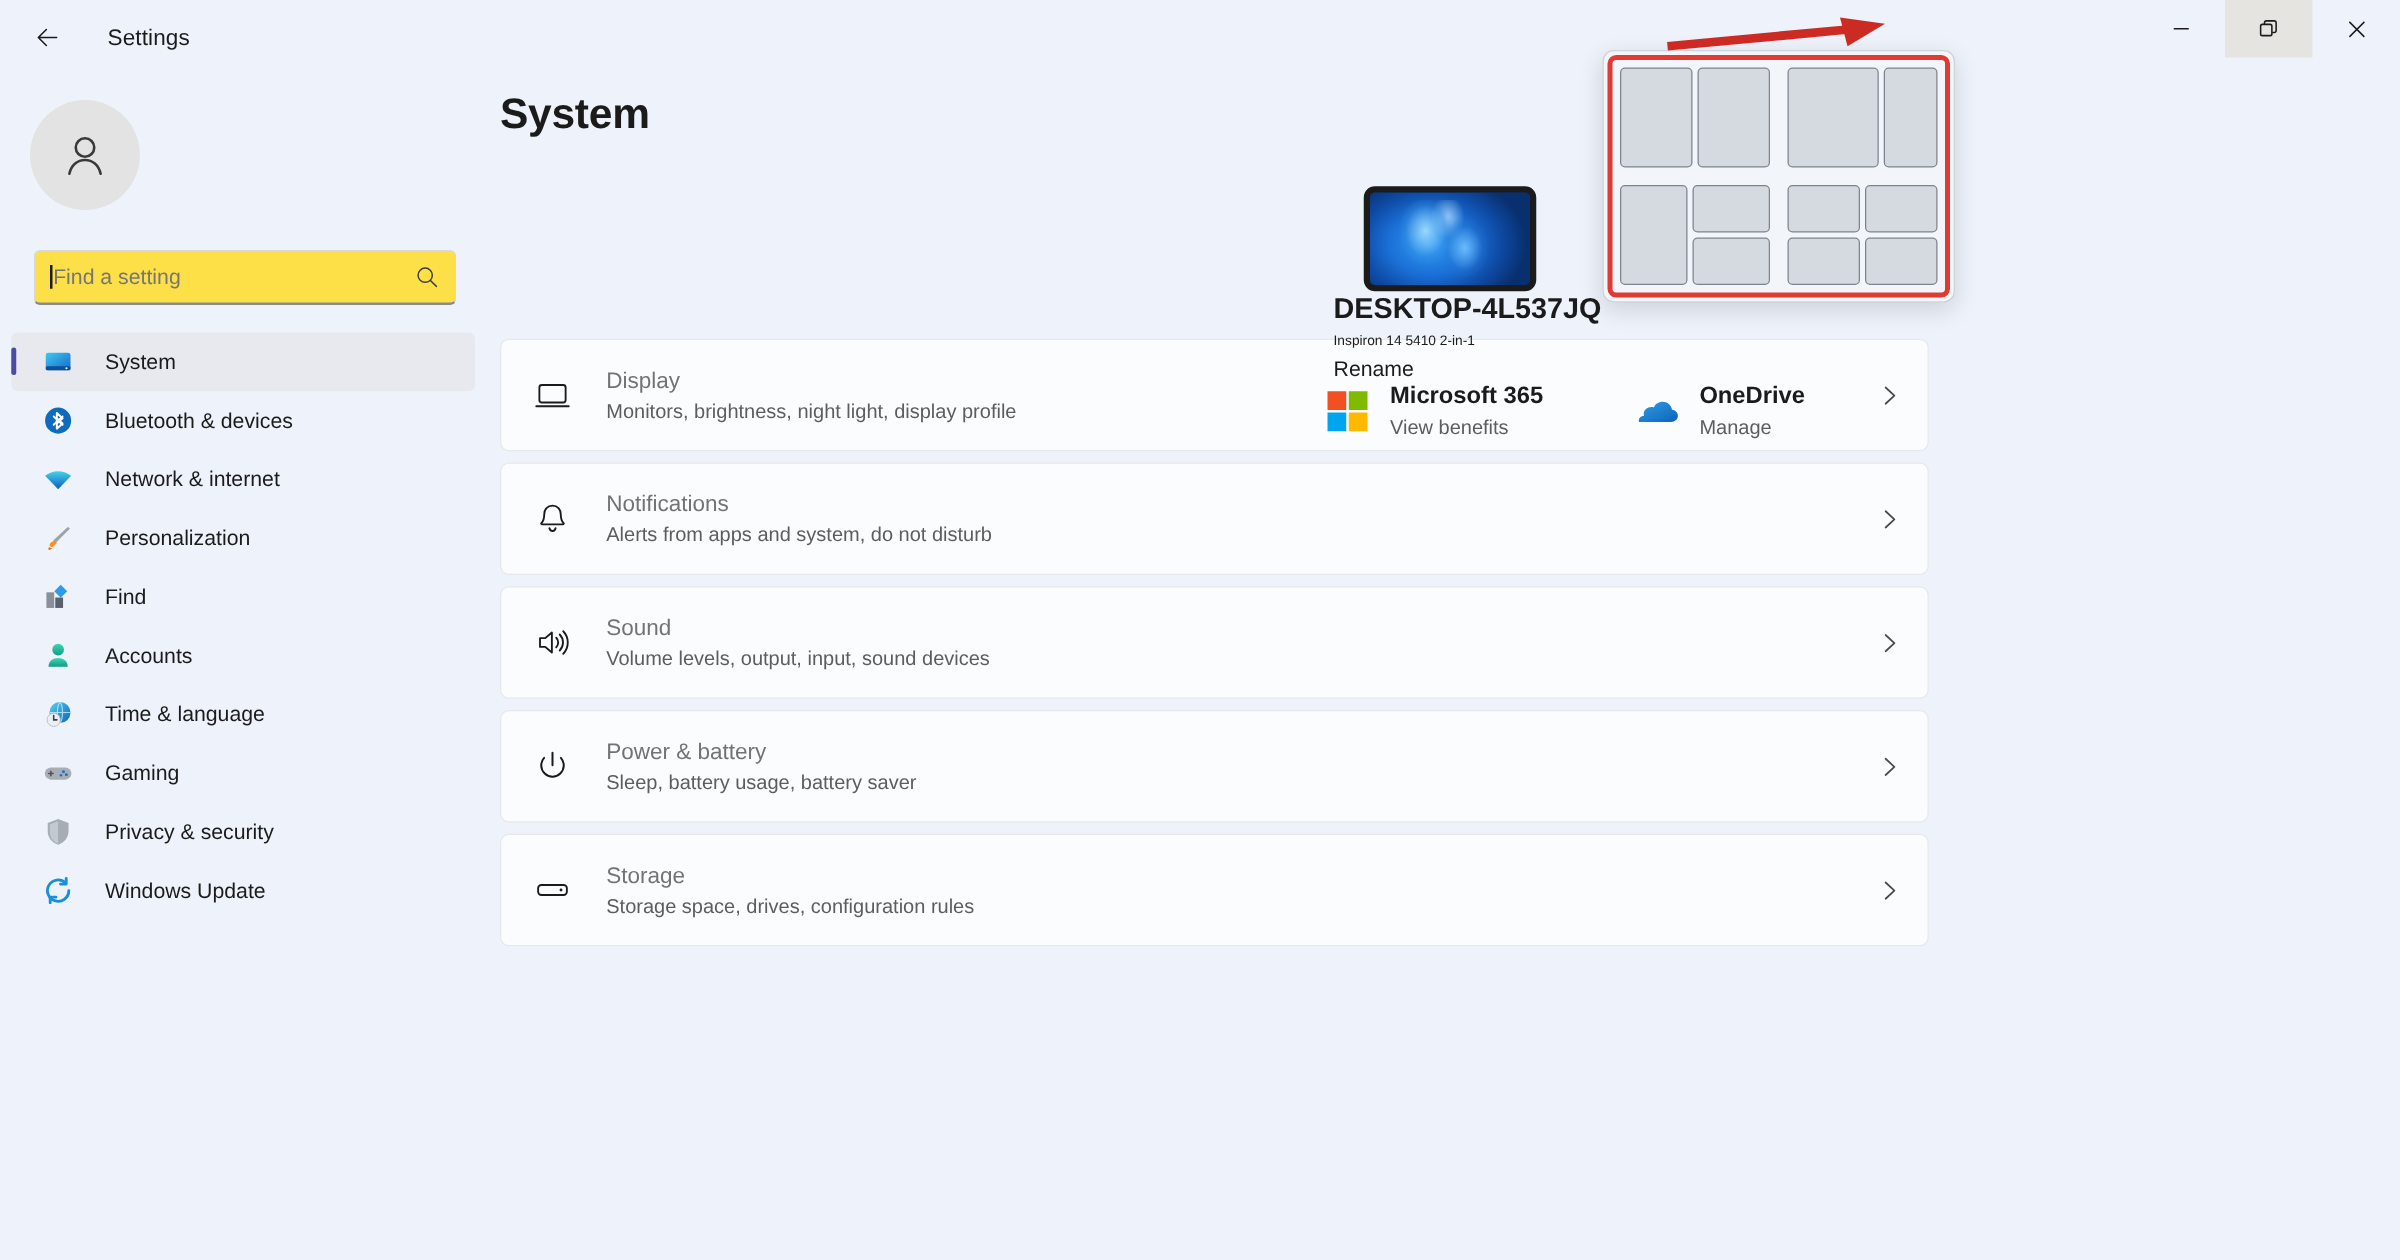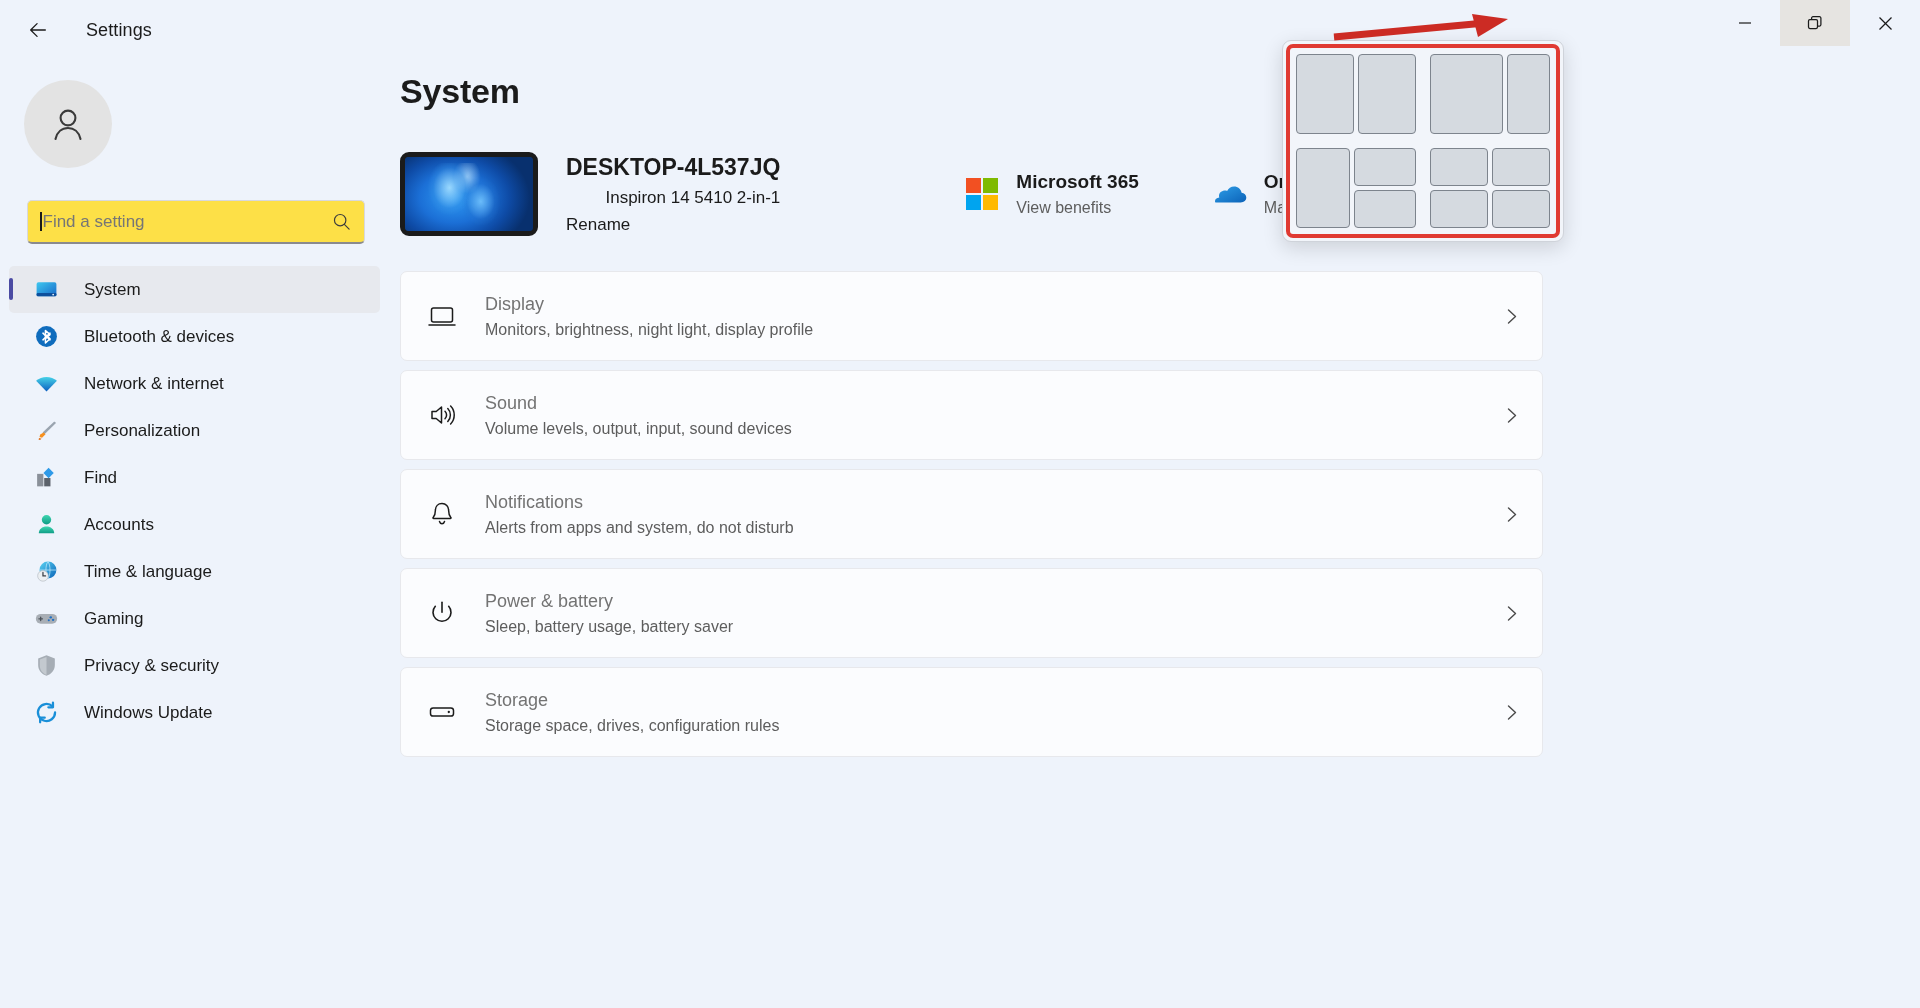--- a/index.html
+++ b/index.html
@@ -80,21 +80,21 @@
   .main {
     position: absolute; top: 60px; left: 400px; width: 1520px; height: 948px;
     background: #eef3fb; overflow: hidden;
   }
   .page-title {
     font-size: 34px; font-weight: bold; color: #1b1b1b;
     margin: 12px 0 0 0; letter-spacing: -.2px;
   }
 
   .device-row {
-    display: flex; align-items: center; margin-top: 38px; height: 90px;
+    display: flex; align-items: center; margin-top: 38px; height: 90px; flex-direction: column;
   }
   .device-thumb {
     width: 138px; height: 84px; border: 5px solid #1b1b1b;
     border-radius: 9px; overflow: hidden; flex: none;
     background: #0a2a55; position: relative;
   }
   .bloom {
     position: absolute; inset: 0;
     background:
       radial-gradient(ellipse 70% 90% at 38% 55%, #2f9cf5 0%, #1b6fd6 38%, #0e4ba6 62%, #08306e 85%),
@@ -104,21 +104,21 @@
     content: ""; position: absolute; left: 12%; top: 8%;
     width: 76%; height: 84%;
     background:
       radial-gradient(ellipse 30% 60% at 30% 40%, rgba(160,220,255,.95) 0%, rgba(60,150,230,.35) 55%, transparent 75%),
       radial-gradient(ellipse 26% 52% at 62% 62%, rgba(120,200,255,.85) 0%, rgba(40,120,210,.3) 55%, transparent 78%),
       radial-gradient(ellipse 20% 40% at 48% 22%, rgba(200,235,255,.7) 0%, transparent 70%);
     filter: blur(.3px);
   }
   .device-info { margin-left: 28px; }
   .device-name { font-size: 23px; font-weight: bold; color: #1b1b1b; }
-  .device-model { font-size: 17px; color: #1b1b1b; margin-top: 7px; text-align: right; }
+  .device-model { font-size: 11px; color: #1b1b1b; margin-top: 7px; }
   .rename-link {
     font-size: 17px; color: #1b1b1b; margin-top: 7px; cursor: pointer;
   }
 
   .services { display: flex; align-items: flex-end; margin-left: 185px; gap: 74px; }
   .service { display: flex; align-items: center; cursor: pointer; }
   .service-icon { width: 34px; height: 34px; flex: none; }
   .service-text { margin-left: 17px; }
   .service-title { font-size: 19px; font-weight: bold; color: #1b1b1b; }
   .service-sub { font-size: 16px; color: #5d5d5d; margin-top: 6px; }
@@ -418,45 +418,45 @@
         <div class="card-sub">Monitors, brightness, night light, display profile</div>
       </div>
       <svg class="chev" width="17" height="17" viewBox="0 0 17 17" fill="none">
         <path d="M5.5 2l7 6.5-7 6.5" stroke="#4a4a4a" stroke-width="1.4" stroke-linecap="round" stroke-linejoin="round"></path>
       </svg>
     </div>
 
     <div class="card">
       <div class="card-icon">
         <svg width="30" height="30" viewBox="0 0 30 30" fill="none">
+          <path d="M15 4.5c-4 0-6.6 2.9-6.6 6.8 0 4.8-1.4 6.2-2.3 7.2-.3.4 0 1 .5 1h16.8c.5 0 .8-.6.5-1-.9-1-2.3-2.4-2.3-7.2 0-3.9-2.6-6.8-6.6-6.8z" stroke="#1b1b1b" stroke-width="1.5" stroke-linejoin="round"></path>
+          <path d="M12.5 22.5c.4 1.4 1.4 2.3 2.5 2.3s2.1-.9 2.5-2.3" stroke="#1b1b1b" stroke-width="1.5" stroke-linecap="round"></path>
+        </svg>
+      </div>
+      <div class="card-text">
+        <div class="card-title">Notifications</div>
+        <div class="card-sub">Alerts from apps and system, do not disturb</div>
+      </div>
+      <svg class="chev" width="17" height="17" viewBox="0 0 17 17" fill="none">
+        <path d="M5.5 2l7 6.5-7 6.5" stroke="#4a4a4a" stroke-width="1.4" stroke-linecap="round" stroke-linejoin="round"></path>
+      </svg>
+    </div>
+
+    <div class="card">
+      <div class="card-icon">
+        <svg width="30" height="30" viewBox="0 0 30 30" fill="none">
           <path d="M5 11.5h4.2L14.5 7v16l-5.3-4.5H5v-7z" stroke="#1b1b1b" stroke-width="1.5" stroke-linejoin="round"></path>
           <path d="M18 11.2a5.4 5.4 0 0 1 0 7.6" stroke="#1b1b1b" stroke-width="1.5" stroke-linecap="round"></path>
           <path d="M20.8 8.6a9.2 9.2 0 0 1 0 12.8" stroke="#1b1b1b" stroke-width="1.5" stroke-linecap="round"></path>
           <path d="M23.6 6a13 13 0 0 1 0 18" stroke="#1b1b1b" stroke-width="1.5" stroke-linecap="round"></path>
         </svg>
       </div>
       <div class="card-text">
         <div class="card-title">Sound</div>
         <div class="card-sub">Volume levels, output, input, sound devices</div>
-      </div>
-      <svg class="chev" width="17" height="17" viewBox="0 0 17 17" fill="none">
-        <path d="M5.5 2l7 6.5-7 6.5" stroke="#4a4a4a" stroke-width="1.4" stroke-linecap="round" stroke-linejoin="round"></path>
-      </svg>
-    </div>
-
-    <div class="card">
-      <div class="card-icon">
-        <svg width="30" height="30" viewBox="0 0 30 30" fill="none">
-          <path d="M15 4.5c-4 0-6.6 2.9-6.6 6.8 0 4.8-1.4 6.2-2.3 7.2-.3.4 0 1 .5 1h16.8c.5 0 .8-.6.5-1-.9-1-2.3-2.4-2.3-7.2 0-3.9-2.6-6.8-6.6-6.8z" stroke="#1b1b1b" stroke-width="1.5" stroke-linejoin="round"></path>
-          <path d="M12.5 22.5c.4 1.4 1.4 2.3 2.5 2.3s2.1-.9 2.5-2.3" stroke="#1b1b1b" stroke-width="1.5" stroke-linecap="round"></path>
-        </svg>
-      </div>
-      <div class="card-text">
-        <div class="card-title">Notifications</div>
-        <div class="card-sub">Alerts from apps and system, do not disturb</div>
       </div>
       <svg class="chev" width="17" height="17" viewBox="0 0 17 17" fill="none">
         <path d="M5.5 2l7 6.5-7 6.5" stroke="#4a4a4a" stroke-width="1.4" stroke-linecap="round" stroke-linejoin="round"></path>
       </svg>
     </div>
 
 
     <div class="card">
       <div class="card-icon">
         <svg width="30" height="30" viewBox="0 0 30 30" fill="none">

